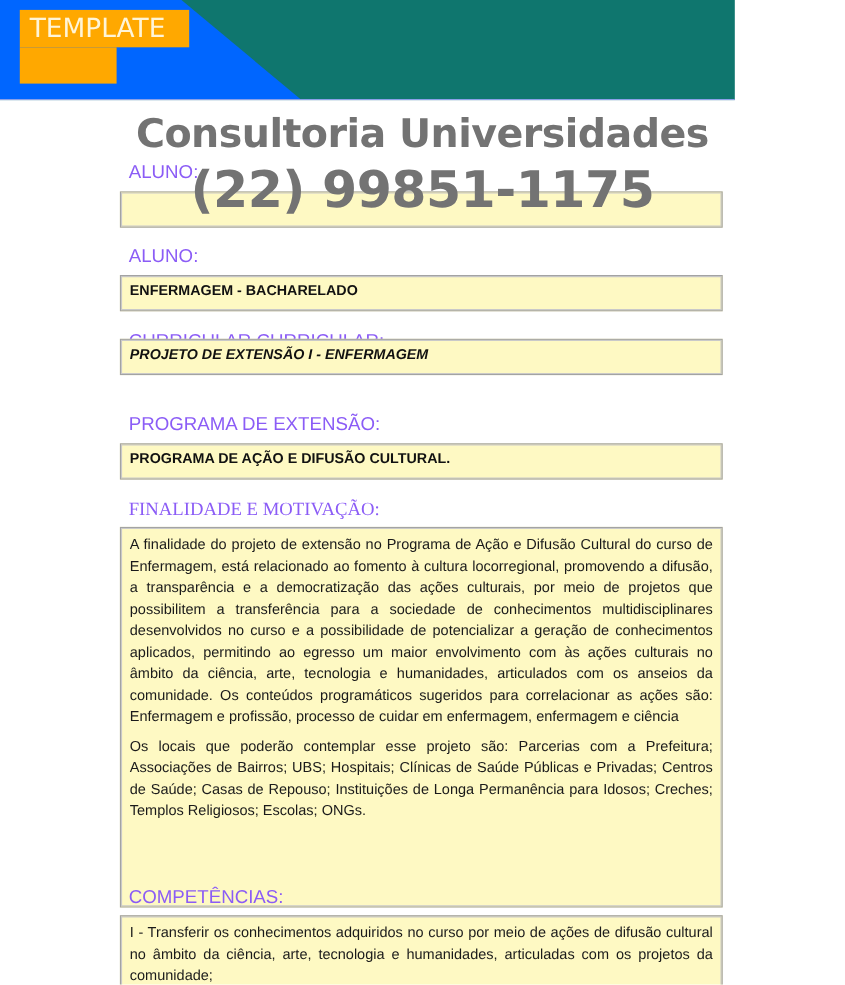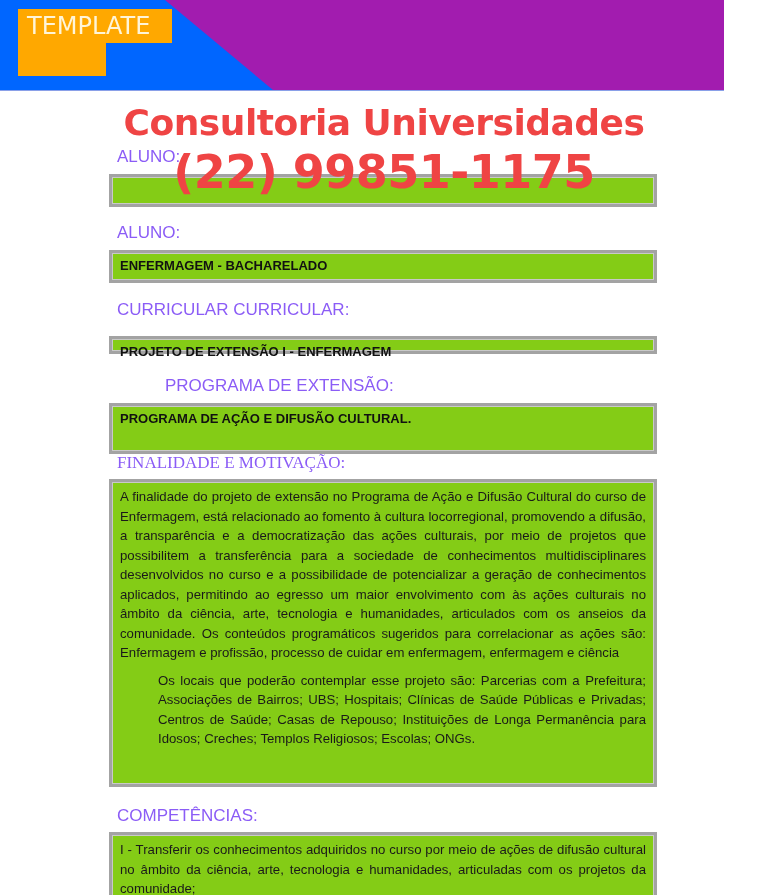--- a/index.html
+++ b/index.html
@@ -1,29 +1,29 @@
 <!DOCTYPE html>
 <html><head>
 <meta charset="utf-8">
 <style>
   html, body { margin:0; padding:0; }
   body { width:768px; height:895px; overflow:hidden; background:#ffffff; position:relative; font-family:"Liberation Sans", sans-serif; }
-  .header { position:absolute; left:0; top:0; width:724px; height:90px; background:#a21caf; overflow:hidden; border-bottom:1px solid #8aa0e8; }
+  .header { position:absolute; left:0; top:0; width:668px; height:90px; background:#0f766e; overflow:hidden; border-bottom:1px solid #8aa0e8; }
   .header .light { position:absolute; left:0; top:0; width:768px; height:90px; background:#0066ff; clip-path:polygon(0 0, 165px 0, 273px 90px, 0 90px); }
   .tag1 { position:absolute; left:18px; top:9px; height:34px; width:154px; background:#ffa800; }
   .tag2 { position:absolute; left:18px; top:43px; height:33px; width:88px; background:#ffa800; }
   .tagtext { position:absolute; left:27px; top:10px; color:#fff5d8; font-size:24px; line-height:33px; font-family:"DejaVu Sans", sans-serif; letter-spacing:0px; }
-  .brand { position:absolute; left:0; width:768px; text-align:center; color:#ef4444; font-family:"DejaVu Sans", sans-serif; font-weight:bold; white-space:nowrap; }
+  .brand { position:absolute; left:0; width:768px; text-align:center; color:#737373; font-family:"DejaVu Sans", sans-serif; font-weight:bold; white-space:nowrap; }
   .brand.title { top:102px; font-size:36px; letter-spacing:-0.5px; }
   .brand.phone { top:145px; font-size:46px; letter-spacing:-0.5px; z-index:3; }
   .label { position:absolute; left:117px; color:#8b5cf6; font-size:17px; font-family:"Liberation Sans", sans-serif; }
-  .box { position:absolute; left:109px; width:548px; background:#84cc16; border:3px solid #a3a3a3; box-shadow:inset 0 0 0 1px #c9c9c9; box-sizing:border-box; }
+  .box { position:absolute; left:109px; width:548px; background:#fef9c3; border:1px solid #a3a3a3; box-shadow:inset 0 0 0 1px #c9c9c9; box-sizing:border-box; }
   .box .val { position:absolute; left:8px; top:5px; font-size:13px; font-weight:bold; color:#111; }
   .para { font-size:13.2px; line-height:19.5px; color:#1a1a1a; text-align:justify; margin:0; }
-  .para + .para { margin-top:8px;margin-left:38px; }
+  .para + .para { margin-top:8px; }
 </style>
 </head>
 <body>
 
 <div class="header">
   <div class="light"></div>
   <div class="tag1"></div>
   <div class="tag2"></div>
   <div class="tagtext">
     <div>TEMPLATE</div>
@@ -37,31 +37,31 @@
 <div class="box" style="top:174px;height:33px;">
   <span class="val"></span>
 </div>
 
 <div class="label" style="top:223px;">ALUNO:</div>
 <div class="box" style="top:250px;height:33px;">
   <span class="val">ENFERMAGEM - BACHARELADO</span>
 </div>
 
 <div class="label" style="top:300px;">CURRICULAR CURRICULAR:</div>
-<div class="box" style="top:336px;height:18px;">
+<div class="box" style="top:308px;height:33px;font-style:italic;">
   <span class="val">PROJETO DE EXTENSÃO I - ENFERMAGEM</span>
 </div>
 
-<div class="label" style="top:376px;margin-left:48px;">PROGRAMA DE EXTENSÃO:</div>
-<div class="box" style="top:403px;height:51px;text-align:center;">
+<div class="label" style="top:376px;">PROGRAMA DE EXTENSÃO:</div>
+<div class="box" style="top:403px;height:33px;text-align:center;">
   <span class="val">PROGRAMA DE AÇÃO E DIFUSÃO CULTURAL.</span>
 </div>
 
 <div class="label" style="top:453px;font-family:Liberation Serif, serif;">FINALIDADE E MOTIVAÇÃO:</div>
-<div class="box" style="top:479px;height:308px;padding:5px 8px;">
+<div class="box" style="top:479px;height:346px;padding:5px 8px;">
   <p class="para">A finalidade do projeto de extensão no Programa de Ação e Difusão Cultural do curso de Enfermagem, está relacionado ao fomento à cultura locorregional, promovendo a difusão, a transparência e a democratização das ações culturais, por meio de projetos que possibilitem a transferência para a sociedade de conhecimentos multidisciplinares desenvolvidos no curso e a possibilidade de potencializar a geração de conhecimentos aplicados, permitindo ao egresso um maior envolvimento com às ações culturais no âmbito da ciência, arte, tecnologia e humanidades, articulados com os anseios da comunidade. Os conteúdos programáticos sugeridos para correlacionar as ações são: Enfermagem e profissão, processo de cuidar em enfermagem, enfermagem e ciência</p>
   <p class="para">Os locais que poderão contemplar esse projeto são: Parcerias com a Prefeitura; Associações de Bairros; UBS; Hospitais; Clínicas de Saúde Públicas e Privadas; Centros de Saúde; Casas de Repouso; Instituições de Longa Permanência para Idosos; Creches; Templos Religiosos; Escolas; ONGs.</p>
 </div>
 
 <div class="label" style="top:806px;text-align:center;">COMPETÊNCIAS:</div>
 <div class="box" style="top:832px;height:80px;padding:5px 8px;">
   <p class="para">I - Transferir os conhecimentos adquiridos no curso por meio de ações de difusão cultural no âmbito da ciência, arte, tecnologia e humanidades, articuladas com os projetos da comunidade;</p>
 </div>
 
 </body></html>

